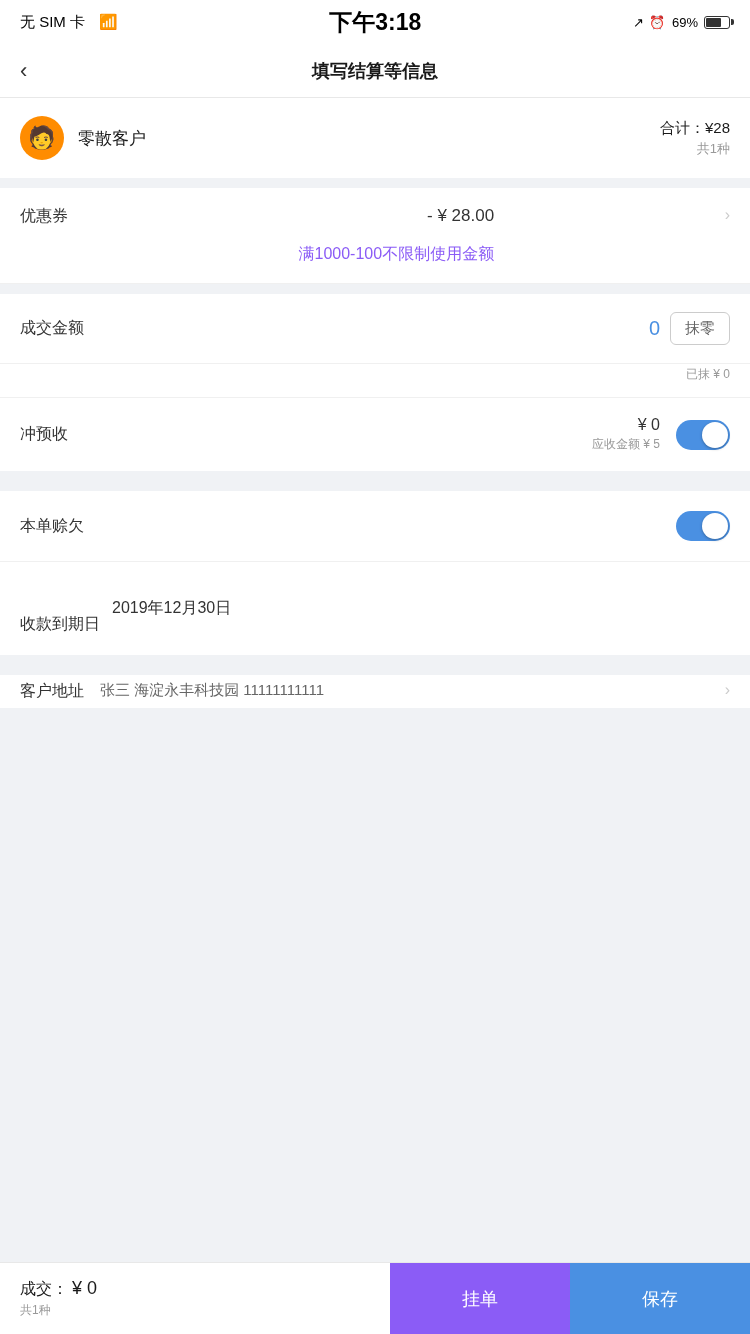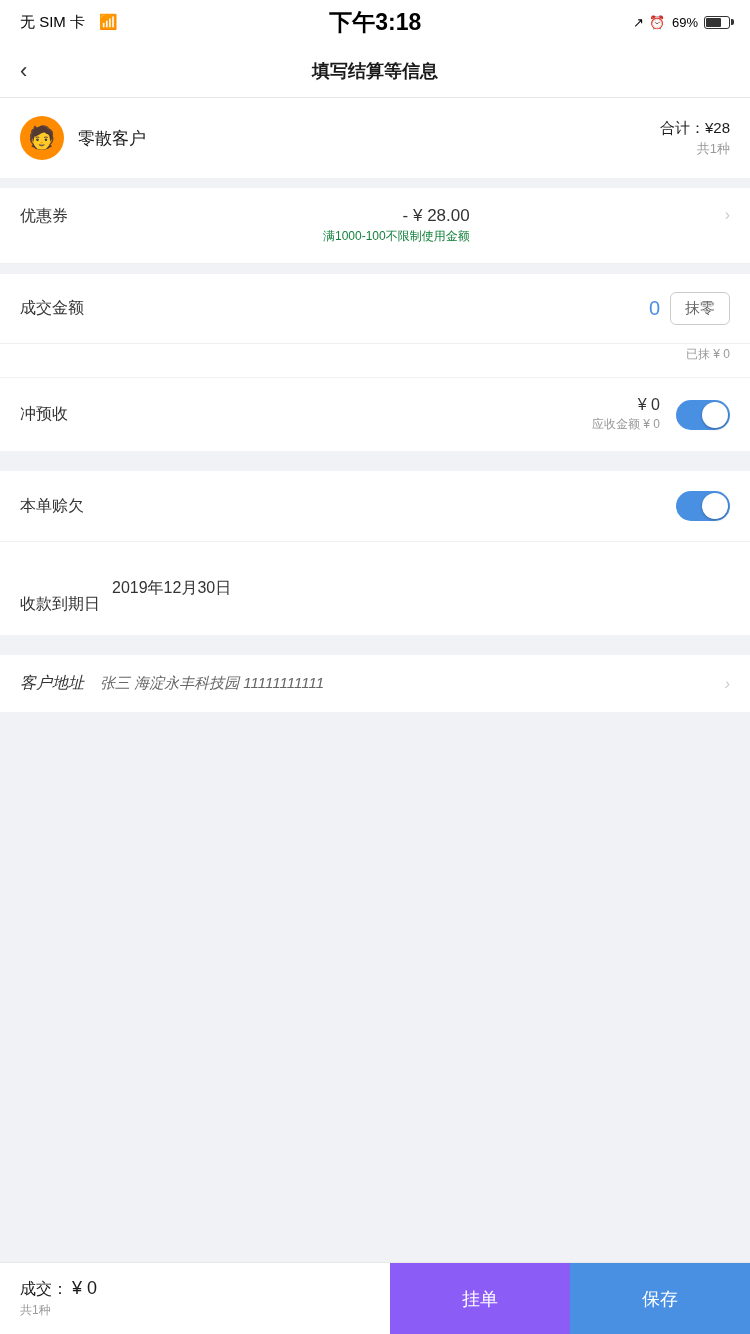--- a/index.html
+++ b/index.html
@@ -99,21 +99,21 @@
       display: flex;
       align-items: center;
       justify-content: space-between;
       border-bottom: 1px solid #f0f0f0;
     }
     .form-row:last-child { border-bottom: none; }
     .form-label { font-size: 16px; color: #333; }
     .form-right { display: flex; align-items: center; gap: 10px; }
     .form-value { font-size: 16px; color: #333; }
     .coupon-discount { font-size: 17px; color: #333; font-weight: 500; }
-    .coupon-sub { font-size: 12px; color: #15803d; margin-top: 2px; text-align: right; }
+    .coupon-sub { font-size: 16px; color: #8b5cf6; margin-top: 18px; text-align: right; }
     .chevron-right { color: #ccc; font-size: 16px; }
 
     
     .amount-value {
       font-size: 20px;
       color: #4a90e2;
       font-weight: 500;
       min-width: 30px;
       text-align: right;
     }
@@ -194,25 +194,24 @@
       width: 60px;
       height: 1px;
       background: #ccc;
     }
     .logistics-title::before { right: 100%; margin-right: -20px; }
     .logistics-title::after { left: 100%; margin-left: -20px; }
 
     
     .address-row {
       background: #fff;
-      padding: 18px 20px;
-      display: flex;
-      align-items: center;
+      padding: 6px 20px;
+      display: flex;
+      align-items: flex-start;
       gap: 16px;
-      font-style: italic;
     }
     .address-label { font-size: 16px; color: #333; flex-shrink: 0; }
     .address-value { font-size: 15px; color: #666; flex: 1; }
     .address-chevron { color: #ccc; font-size: 16px; }
 
     
     .bottom-spacer { height: 120px; background: #f0f2f5; }
 
     
     .footer {
@@ -324,21 +323,21 @@
     </div>
     <div style="background:#fff; padding: 0 20px 14px; text-align:right; border-bottom:1px solid #f0f0f0;">
       <span class="amount-sub">已抹  ¥ 0</span>
     </div>
 
     <div class="form-row" style="align-items: center;">
       <span class="form-label">冲预收</span>
       <div style="display: flex; align-items: center; gap: 16px;">
         <div style="text-align:right;">
           <div class="form-value">¥ 0</div>
-          <div class="amount-sub">应收金额 ¥ 0</div>
+          <div class="amount-sub">应收金额 ¥ 5</div>
         </div>
         <div class="toggle">
           <div class="toggle-knob"></div>
         </div>
       </div>
     </div>
   </div>
 
   <div class="divider"></div>
 

